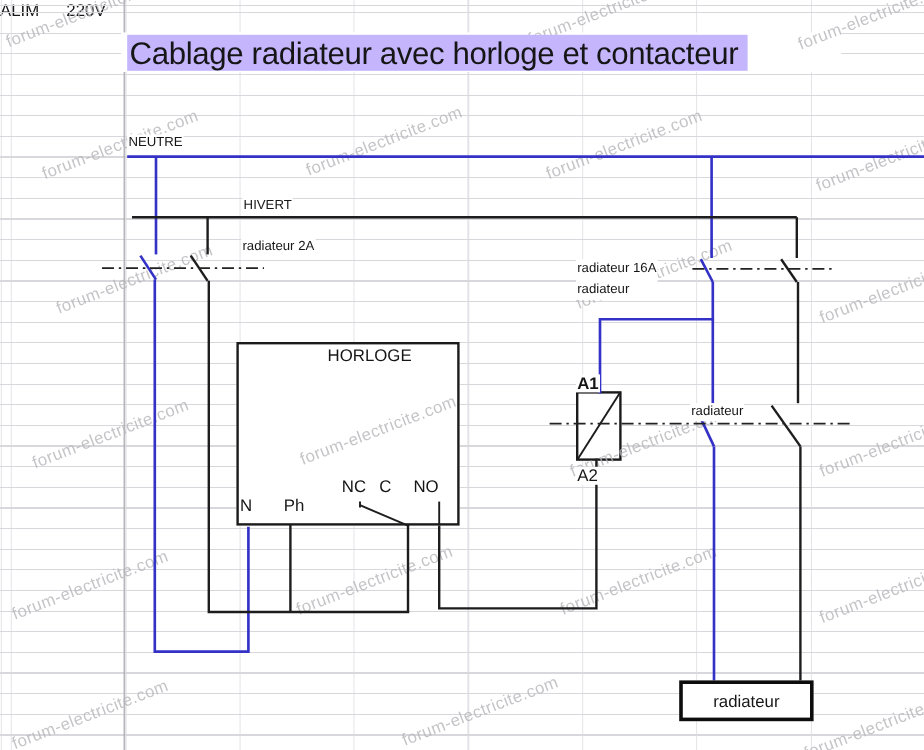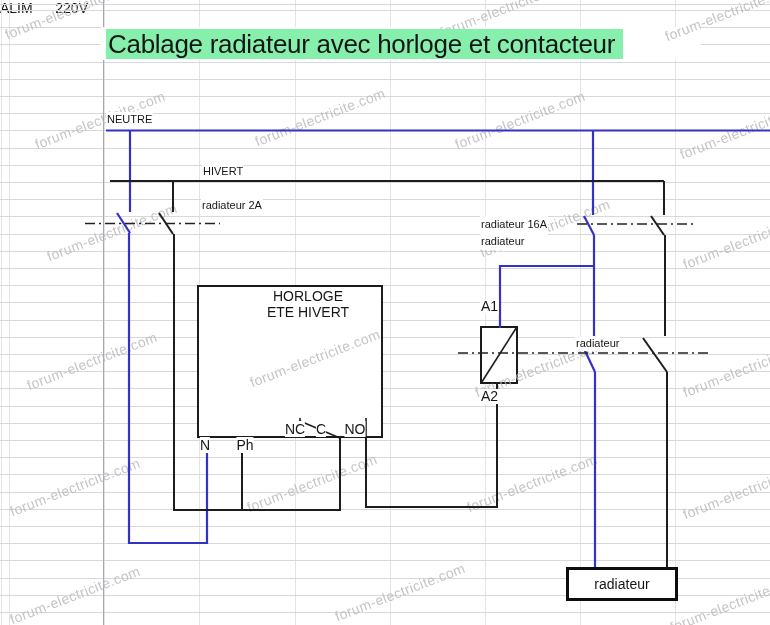--- a/index.html
+++ b/index.html
@@ -26,28 +26,28 @@
   
   #wm-layer{position:absolute;inset:0;pointer-events:none;}
   .watermark{position:absolute;white-space:nowrap;font-size:14px;letter-spacing:.4px;
     color:#b6b6ba;opacity:.8;transform:translate(-50%,-50%) rotate(-21deg);}
 
   svg#wires{position:absolute;left:0;top:0;}
 
   
   .lbl{position:absolute;background:#fff;white-space:nowrap;font-size:11px;line-height:15px;padding:0 1px;}
   .lbl14{font-size:14px;}
-  #title{left:106px;top:29px;font-size:26px;line-height:30px;letter-spacing:-0.3px;background:#86efac;
+  #title{left:106px;top:29px;font-size:26px;line-height:30px;letter-spacing:-0.3px;background:#c4b5fd;
          position:absolute;white-space:nowrap;padding:0 8px 0 2px;}
   #title-band{left:101px;top:27px;width:600px;height:33px;}
   #alim{left:11px;top:146px;width:88px;display:flex;justify-content:space-between;font-size:14px;}
   #protection16{left:480px;top:216px;line-height:17px;}
   #horloge-title{left:199px;top:288px;width:218px;text-align:center;font-size:14px;line-height:16px;
                  position:absolute;white-space:nowrap;}
-  .term{position:absolute;font-size:14px;background:#fff;transform:translateX(-50%);margin-top:24px;}
+  .term{position:absolute;font-size:14px;background:#fff;transform:translateX(-50%);}
 </style>
 </head>
 <body>
 
 <div id="stage">
 
   <div id="grid"></div>
   <div id="col-strong"></div>
 
   <div id="title-band" class="whiteband"></div>
@@ -139,29 +139,28 @@
 
   <div id="protection16" class="lbl">
     <div>radiateur 16A</div>
     <div>radiateur</div>
   </div>
 
   <div class="lbl" style="left:575px;top:336px;">radiateur</div>
 
   <div id="horloge-title">
     <div>HORLOGE</div>
-    <div>ETE HIVERT</div>
   </div>
 
   <span class="term" style="left:295px;top:397px;">NC</span>
   <span class="term" style="left:321px;top:397px;">C</span>
   <span class="term" style="left:355px;top:397px;">NO</span>
   <span class="term" style="left:205px;top:413px;">N</span>
   <span class="term" style="left:245px;top:413px;">Ph</span>
 
-  <div class="lbl lbl14" style="left:480px;top:299px;">A1</div>
+  <div class="lbl lbl14" style="left:480px;top:312px;font-weight:bold;">A1</div>
   <div class="lbl lbl14" style="left:480px;top:389px;">A2</div>
 
   <div id="radiateur-box" class="box">
     <span>radiateur</span>
   </div>
 
 </div>
 
 </body></html>

